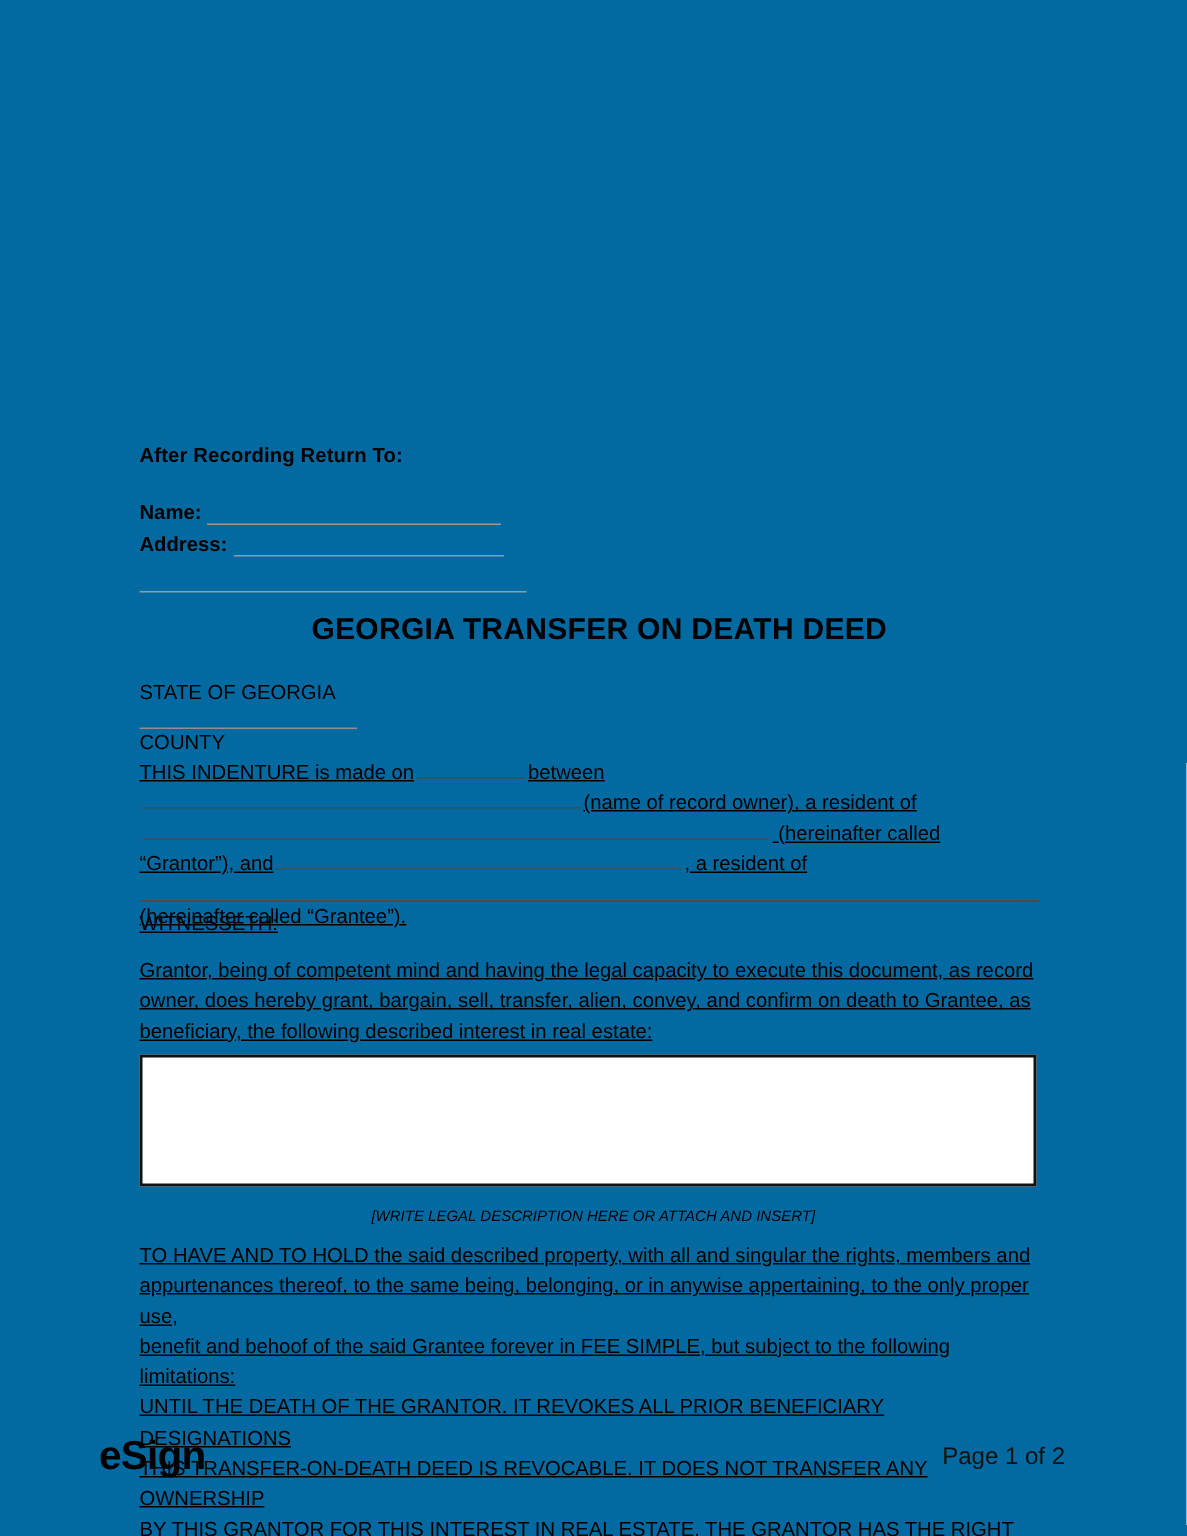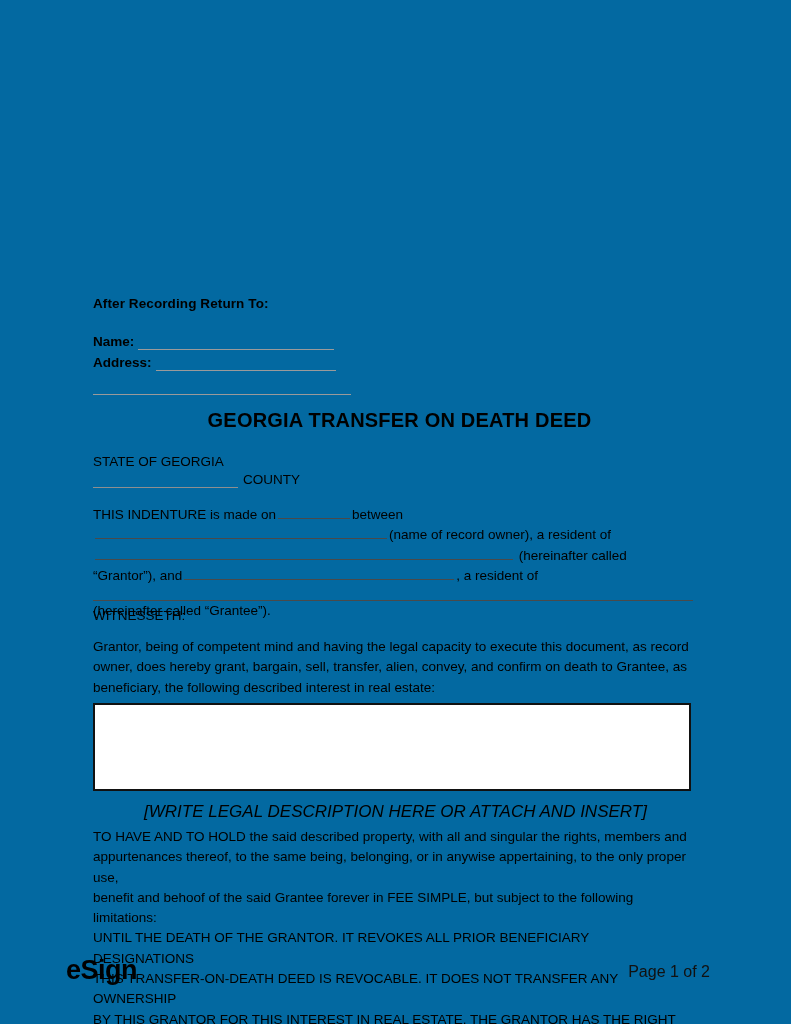--- a/index.html
+++ b/index.html
@@ -82,21 +82,22 @@
     font-size: 13.5px;
     line-height: 17px;
   }
   .county-line {
     position: absolute;
     left: 93px;
     top: 471px;
     font-size: 13.5px;
     line-height: 17px;
     display: flex;
-    align-items: flex-end;
+    align-items: flex-start;
+    flex-direction: column;
   }
   .rule-county {
     display: block;
     width: 145px;
     height: 14px;
     border-bottom: 1.4px solid #8f8f8f;
     margin-right: 5px;
   }
 
   
@@ -105,21 +106,21 @@
     left: 93px;
     width: 600px;
     font-size: 13.5px;
     line-height: 20.3px;
   }
   .indenture    { top: 505px; }
   .witnesseth   { top: 606px; }
   .granting     { top: 637px; }
   .habendum     { top: 827px; }
 
-  .body-block p { margin: 0; }
+  .body-block p { margin: 0; text-decoration: underline; }
 
   .inline-rule {
     display: inline-block;
     border-bottom: 1.2px solid #4a4a4a;
     height: 12px;
     vertical-align: baseline;
     margin: 0 2px;
   }
   .r-date   { width: 72px; }
   .r-name   { width: 292px; }
@@ -144,21 +145,21 @@
     border: 2px solid #111111;
     box-sizing: border-box;
     background: #ffffff;
   }
   .legal-caption {
     position: absolute;
     left: 0;
     top: 803px;
     width: 791px;
     text-align: center;
-    font-size: 17px;
+    font-size: 10px;
     font-style: italic;
     line-height: 17px;
   }
 
   
   .footer-logo {
     position: absolute;
     left: 66px;
     top: 955px;
     font-size: 27px;

